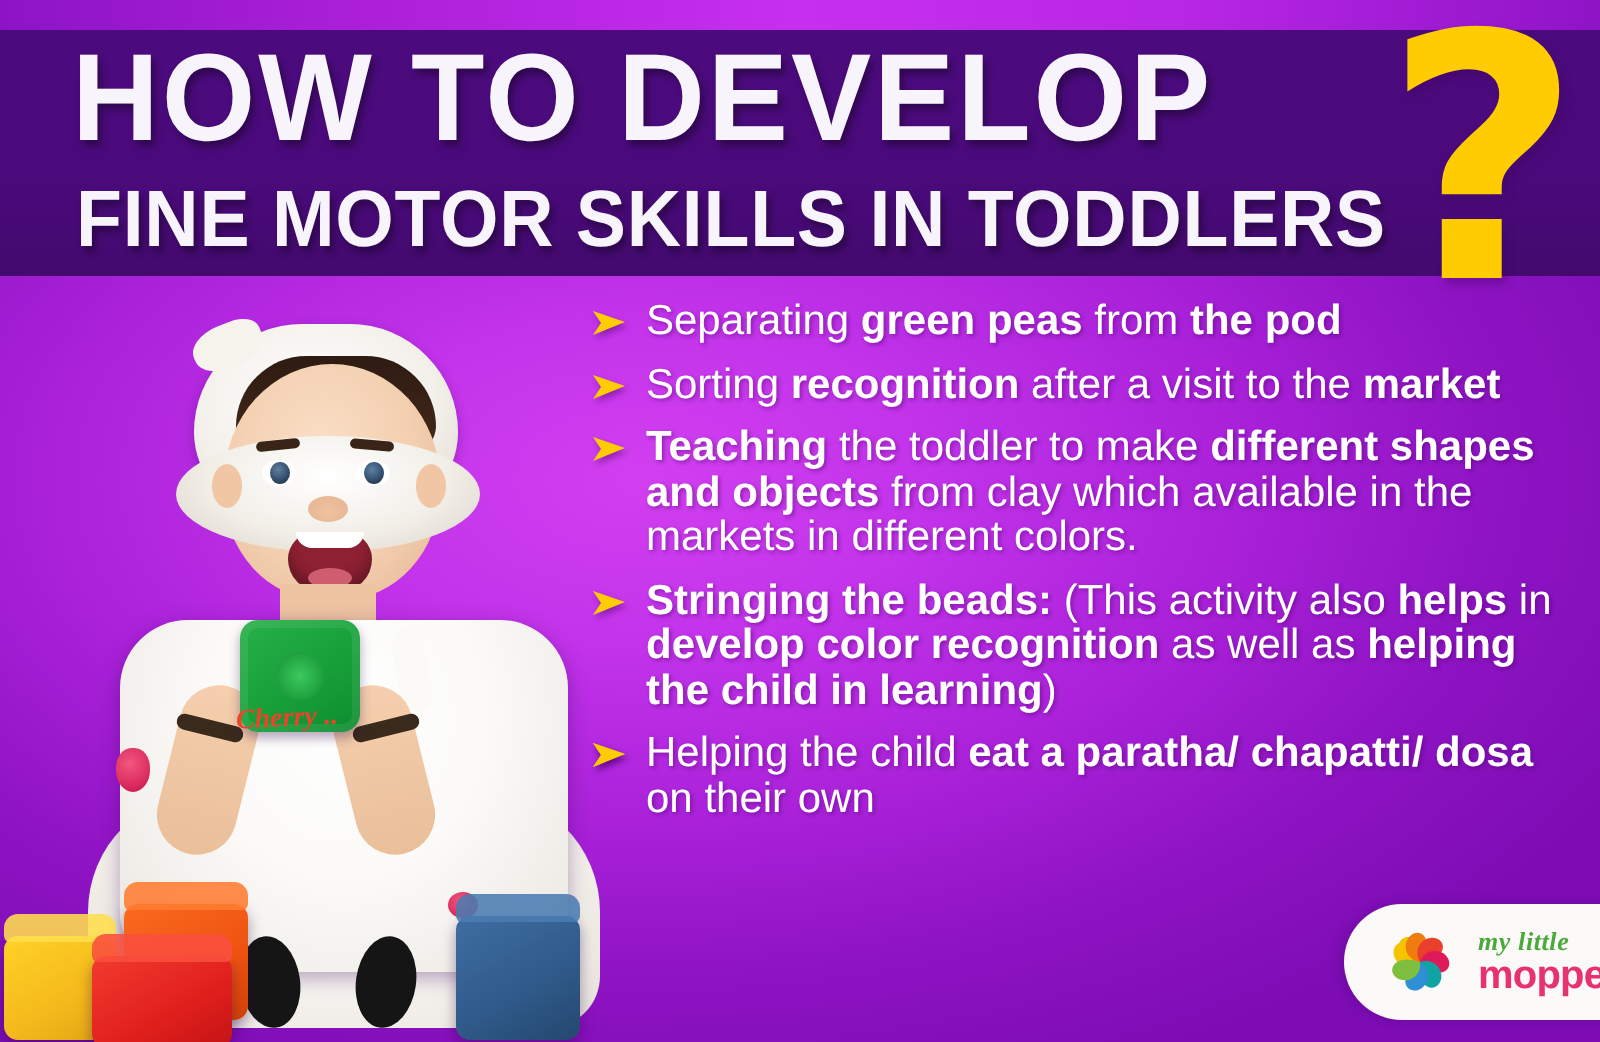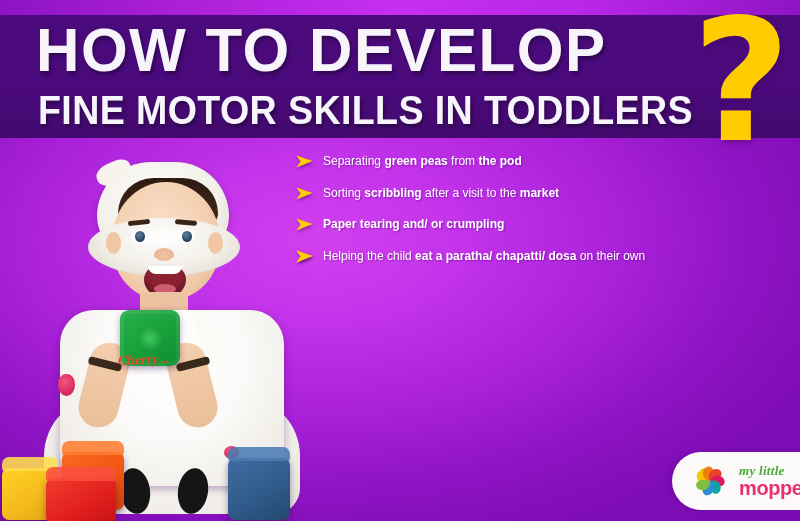--- a/index.html
+++ b/index.html
@@ -45,21 +45,21 @@
     font-family:"DejaVu Sans",sans-serif;
     text-shadow:2px 3px 5px rgba(60,0,90,.35);
     z-index:6;
   }
   
   .list{
     position:absolute;left:296px;top:150px;width:496px;
   }
   .li{
     position:relative;padding-left:27px;margin-bottom:9px;
-    color:#ffffff;font-size:12px;line-height:22.5px;
+    color:#ffffff;font-size:21px;line-height:22.5px;
     text-shadow:1px 1px 2px rgba(70,0,100,.45);
   }
   .li b{font-weight:bold;}
   .li .arrow{
     position:absolute;left:0;top:5px;width:17px;height:13px;
   }
   .li .arrow svg{display:block;filter:drop-shadow(1px 2px 1.5px rgba(70,0,100,.45));}
   
   .photo{
     position:absolute;left:-8px;top:146px;width:312px;height:375px;
@@ -300,26 +300,31 @@
   <div class="list" id="activity-list">
       <div class="li"><span class="arrow">
           <svg width="17" height="13" viewBox="0 0 17 13">
             <path d="M0.5,0.5 L16.5,6 L0.5,12.5 L4.5,6.5 Z" fill="#ffcc02"></path>
           </svg>
         </span>Separating <b>green peas</b> from <b>the pod</b></div>
       <div class="li"><span class="arrow">
           <svg width="17" height="13" viewBox="0 0 17 13">
             <path d="M0.5,0.5 L16.5,6 L0.5,12.5 L4.5,6.5 Z" fill="#ffcc02"></path>
           </svg>
-        </span>Sorting <b>scribbling</b> after a visit to the <b>market</b></div>
-      <div class="li"><span class="arrow">
-          <svg width="17" height="13" viewBox="0 0 17 13">
-            <path d="M0.5,0.5 L16.5,6 L0.5,12.5 L4.5,6.5 Z" fill="#ffcc02"></path>
-          </svg>
-        </span><b>Paper tearing and/ or crumpling</b></div>
+        </span>Sorting <b>recognition</b> after a visit to the <b>market</b></div>
+      <div class="li"><span class="arrow">
+          <svg width="17" height="13" viewBox="0 0 17 13">
+            <path d="M0.5,0.5 L16.5,6 L0.5,12.5 L4.5,6.5 Z" fill="#ffcc02"></path>
+          </svg>
+        </span><b>Teaching</b> the toddler to make <b>different shapes and objects</b> from clay which available in the markets in different colors.</div>
+      <div class="li"><span class="arrow">
+          <svg width="17" height="13" viewBox="0 0 17 13">
+            <path d="M0.5,0.5 L16.5,6 L0.5,12.5 L4.5,6.5 Z" fill="#ffcc02"></path>
+          </svg>
+        </span><b>Stringing the beads:</b> (This activity also <b>helps</b> in <b>develop color recognition</b> as well as <b>helping the child in learning</b>)</div>
       <div class="li"><span class="arrow">
           <svg width="17" height="13" viewBox="0 0 17 13">
             <path d="M0.5,0.5 L16.5,6 L0.5,12.5 L4.5,6.5 Z" fill="#ffcc02"></path>
           </svg>
         </span></div>
       <div class="li"><span class="arrow">
           <svg width="17" height="13" viewBox="0 0 17 13">
             <path d="M0.5,0.5 L16.5,6 L0.5,12.5 L4.5,6.5 Z" fill="#ffcc02"></path>
           </svg>
         </span>Helping the child <b>eat a paratha/ chapatti/ dosa</b> on their own</div>

